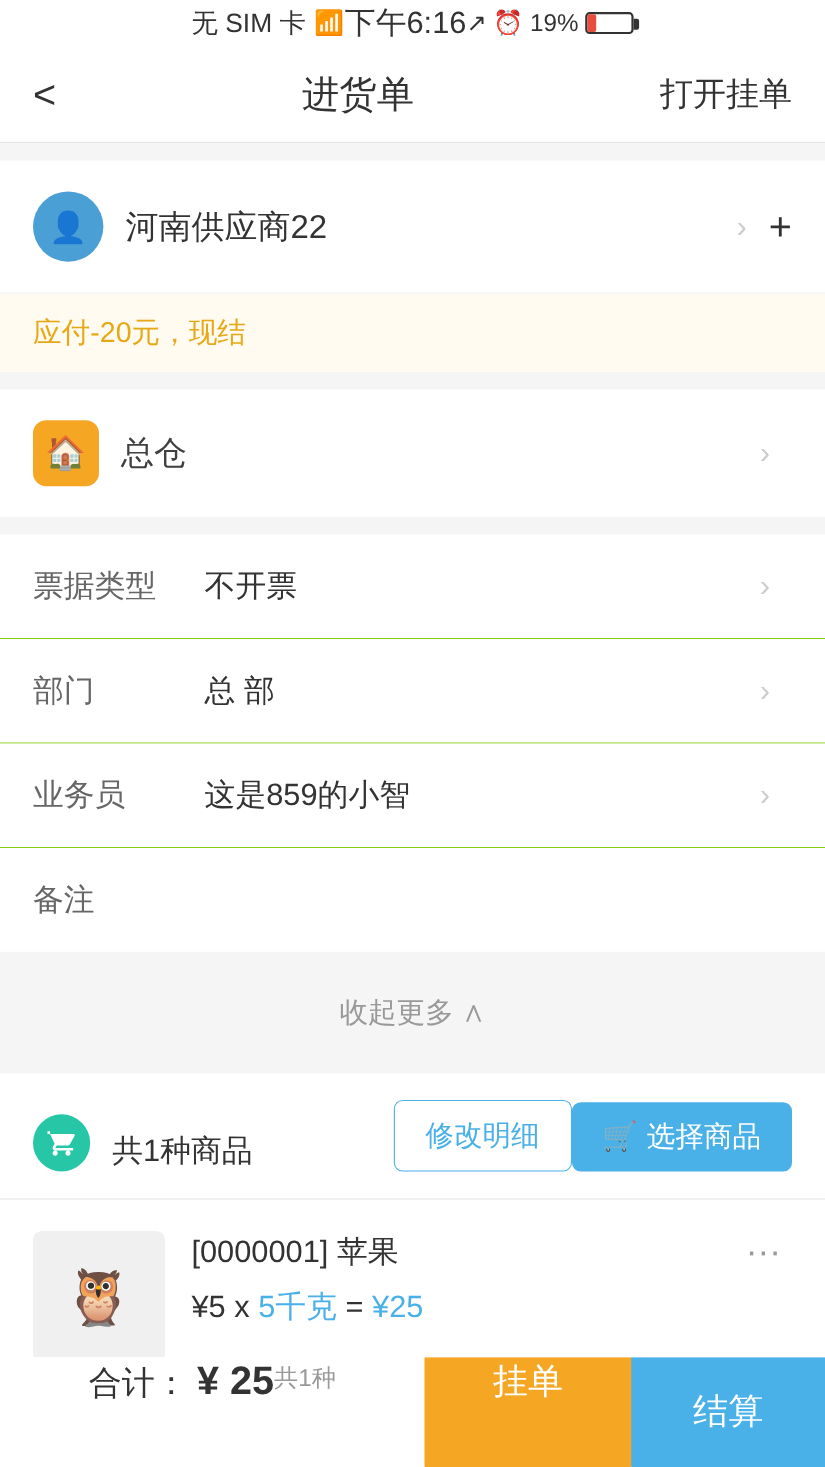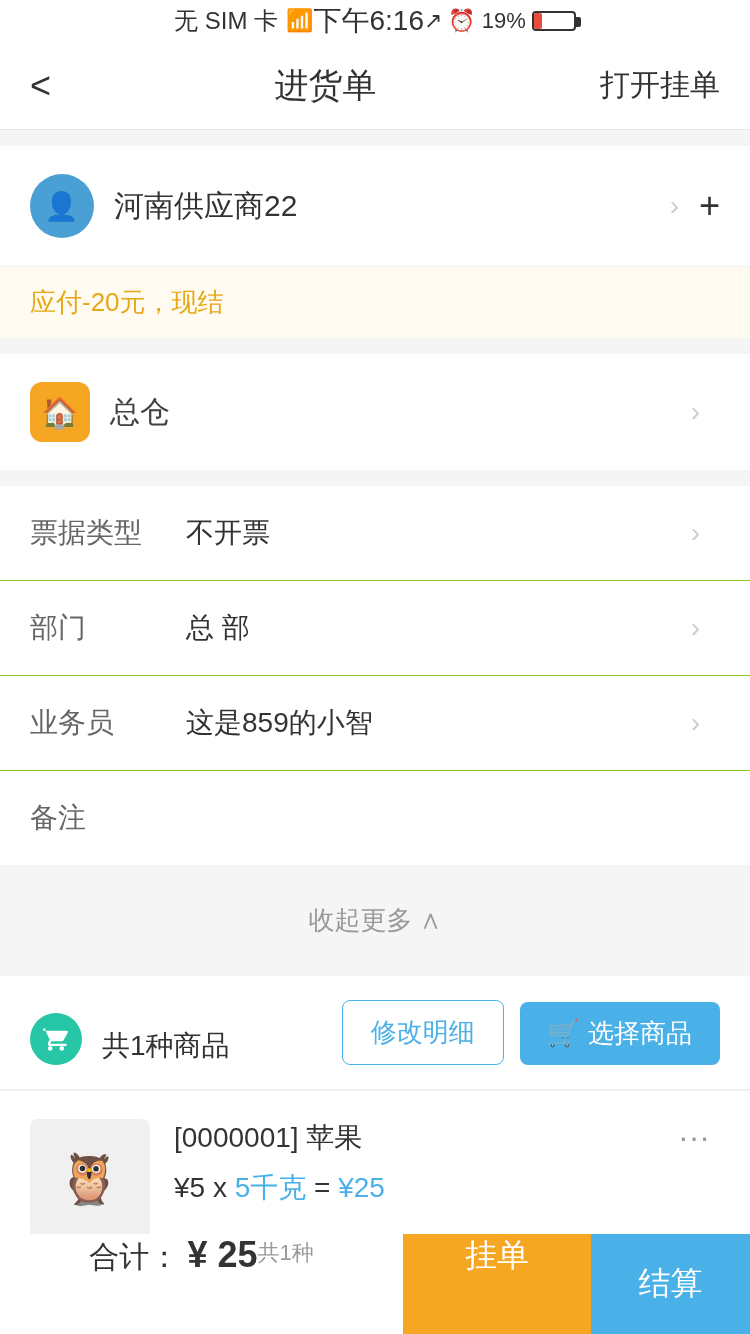--- a/index.html
+++ b/index.html
@@ -184,21 +184,20 @@
       color: #333;
     }
     .btn-outline {
       border: 1px solid #4ab0e8;
       color: #4ab0e8;
       background: #fff;
       border-radius: 8px;
       padding: 14px 28px;
       font-size: 26px;
       cursor: pointer;
-      margin-right: 16px;
     }
     .btn-solid-blue {
       background: #4ab0e8;
       color: #fff;
       border: none;
       border-radius: 8px;
       padding: 14px 28px;
       font-size: 26px;
       cursor: pointer;
       display: flex;
@@ -277,21 +276,21 @@
       width: 188px;
       background: #f5a623;
       display: flex;
       align-items: flex-start;
       justify-content: center;
       font-size: 32px;
       color: #fff;
       cursor: pointer;
     }
     .footer-btn-pay {
-      width: 159px;
+      width: 176px;
       background: #4ab0e8;
       display: flex;
       align-items: center;
       justify-content: center;
       font-size: 32px;
       color: #fff;
       cursor: pointer;
     }
 
     

